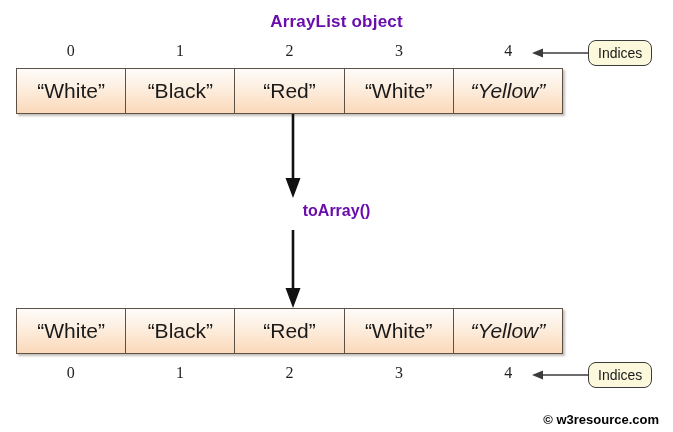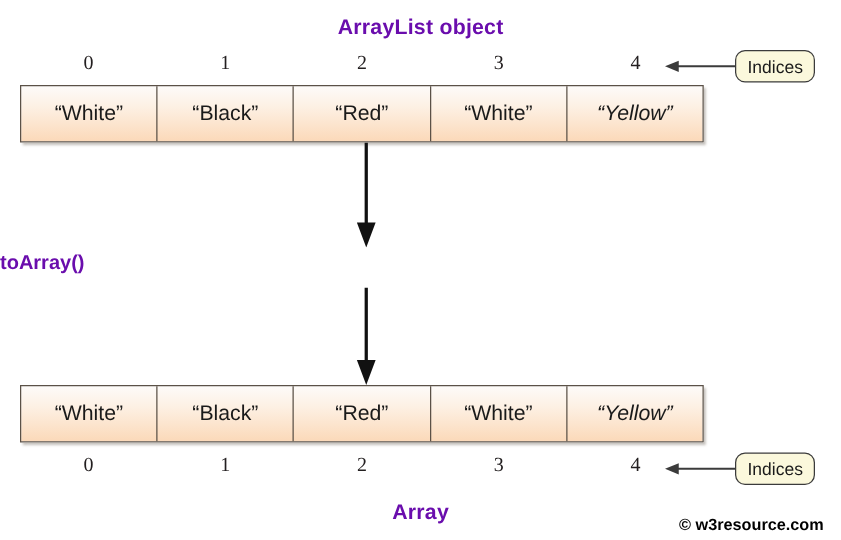--- a/index.html
+++ b/index.html
@@ -69,21 +69,21 @@
     background: linear-gradient(to bottom, #fdfbf9 0%, #fdf0e3 38%, #fbd9b9 100%);
   }
   #array-row-top    { top: 64px; }
   #array-row-bottom { top: 304px; }
   .array-cell {
     flex: 1 1 0;
     display: flex;
     align-items: center;
     justify-content: center;
     border-right: 1px solid #5b5147;
-    font-size: 17px;
+    font-size: 21px;
     color: #1a1a1a;
     box-sizing: border-box;
     white-space: nowrap;
   }
   .array-cell:last-child { border-right: none; font-style: italic; }
 
   
   .flow-arrow {
     position: absolute;
     left: 284px;
@@ -92,21 +92,21 @@
   #flow-arrow-upper { top: 110px;  height: 84px; }
   #flow-arrow-lower { top: 226px;  height: 78px; }
   .flow-arrow svg { display: block; }
 
   
   #op-label {
     position: absolute;
     left: 0;
     width: 673px;
     top: 198px;
-    text-align: left;
+    text-align: center;
     color: #6a0dad;
     font-size: 16px;
     font-weight: 600;
     white-space: nowrap;
   }
 
   
   .callout {
     position: absolute;
     height: 26px;
@@ -211,17 +211,16 @@
 
   <div class="callout-arrow" id="callout-arrow-bottom">
     <svg width="56" height="14" viewBox="0 0 56 14">
       <line x1="56" y1="7" x2="9" y2="7" stroke="#3b3b3b" stroke-width="1.6"></line>
       <polygon points="0,7 11,2.5 11,11.5" fill="#3b3b3b"></polygon>
     </svg>
   </div>
 
   <div class="callout" id="callout-bottom">Indices</div>
 
-  <div class="diagram-title" id="title-bottom">Array</div>
 
   <div id="footer-credit">© w3resource.com</div>
 
 </div>
 
 </body></html>

